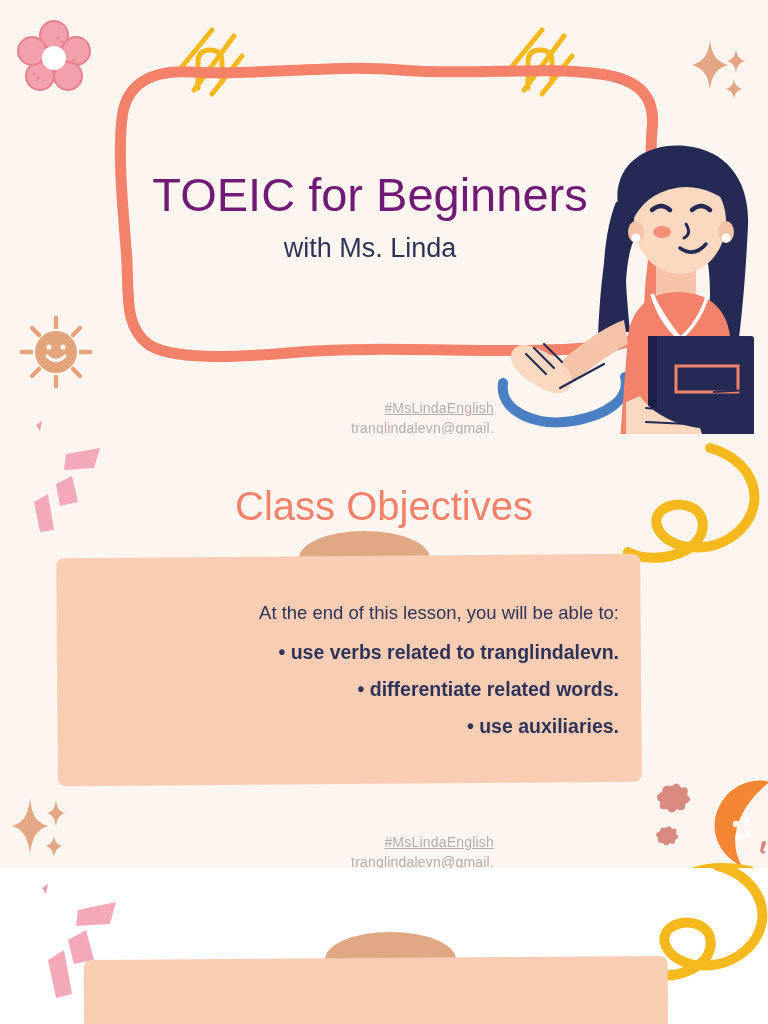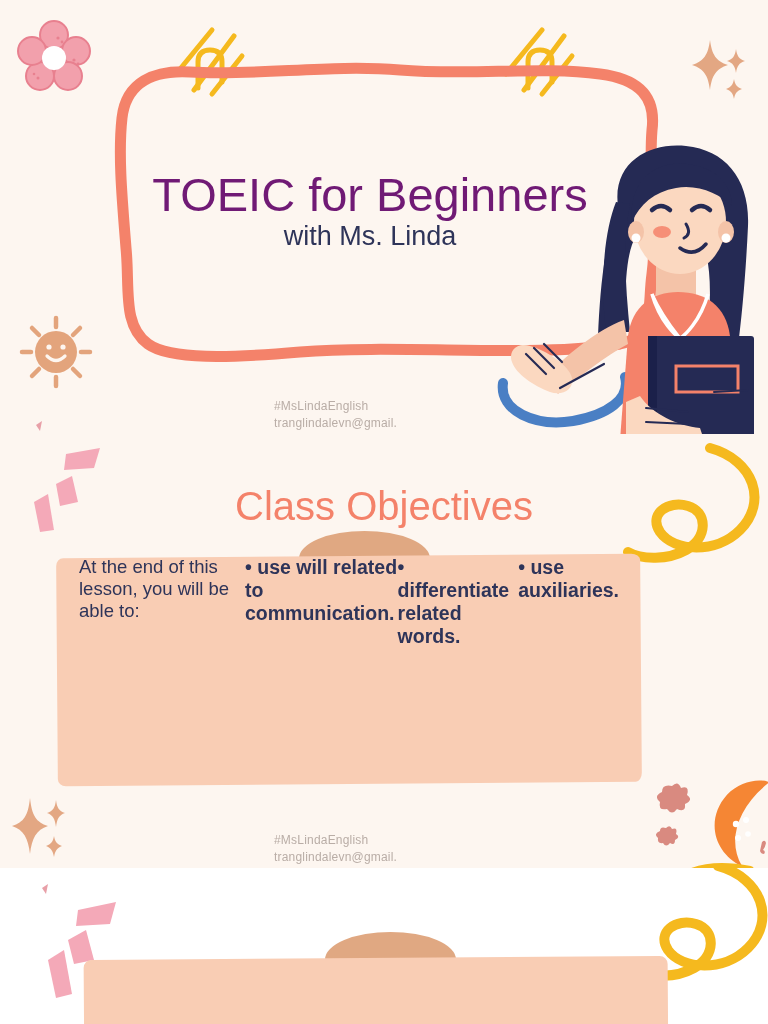--- a/index.html
+++ b/index.html
@@ -26,28 +26,28 @@
 
   .title-block {
     position:absolute; left:110px; top:170px; width:520px;
     text-align:center;
   }
   .main-title {
     font-size:47px; font-weight:400; color:#701a75;
     letter-spacing:0px; line-height:1.05; white-space:nowrap;
   }
   .sub-title {
-    margin-top:2px;
+    margin-top:14px;
     font-size:27px; font-weight:400; color:#2E3459;
   }
 
   
   .credit {
-    position:absolute; width:220px; text-align:left;
-    font-size:12px; line-height:1.45; color:#B9ADA6; letter-spacing:.2px;
+    position:absolute; width:220px; text-align:right;
+    font-size:14px; line-height:1.45; color:#B9ADA6; letter-spacing:.2px;text-decoration:underline;
   }
   #credit-1 { left:274px; top:398px; }
   #credit-2 { left:274px; top:832px; }
   .credit div { white-space:nowrap; }
 
   
   .sec-heading {
     position:absolute; left:0; top:484px; width:768px;
     text-align:center; font-size:40px; font-weight:400; color:#F4826A;
   }
@@ -57,22 +57,22 @@
     border-radius:7px 9px 6px 8px / 8px 6px 9px 7px;
     transform:rotate(-0.45deg);
   }
   .card-tab {
     position:absolute; left:299px; top:531px;
     width:131px; height:55px; border-radius:50%;
     background:#E0A882;
   }
   .card-body {
     position:absolute; left:57px; top:556px; width:584px; height:228px;
-    display:flex; flex-direction:row; justify-content:center;
-    padding:0 22px; text-align:left; color:#2E3459;
+    display:flex; flex-direction:column; justify-content:center;
+    padding:0 22px; text-align:right; color:#2E3459;
   }
   .obj-intro { font-size:18.5px; font-weight:400; margin-bottom:17px; }
   .obj-item { font-size:19.5px; font-weight:700; margin-bottom:14px; }
   .obj-item:last-child { margin-bottom:0; }
 
   
   .peach-card-2 {
     position:absolute; left:84px; top:958px; width:584px; height:120px;
     background:#F9CDB4; border-radius:8px;
     transform:rotate(-0.4deg);
@@ -344,21 +344,21 @@
       </svg>
     </div>
   </div>
 
   <div class="sec-heading">Class Objectives</div>
 
   <div class="card-tab"></div>
   <div class="peach-card"></div>
   <div class="card-body">
     <div class="obj-intro">At the end of this lesson, you will be able to:</div>
-    <div class="obj-item">• use will related to communication.</div>
+    <div class="obj-item">• use verbs related to tranglindalevn.</div>
     <div class="obj-item">• differentiate related words.</div>
     <div class="obj-item">• use auxiliaries.</div>
   </div>
 
   <div class="card-tab-2"></div>
   <div class="peach-card-2"></div>
 
 </div>
 
 </body></html>

